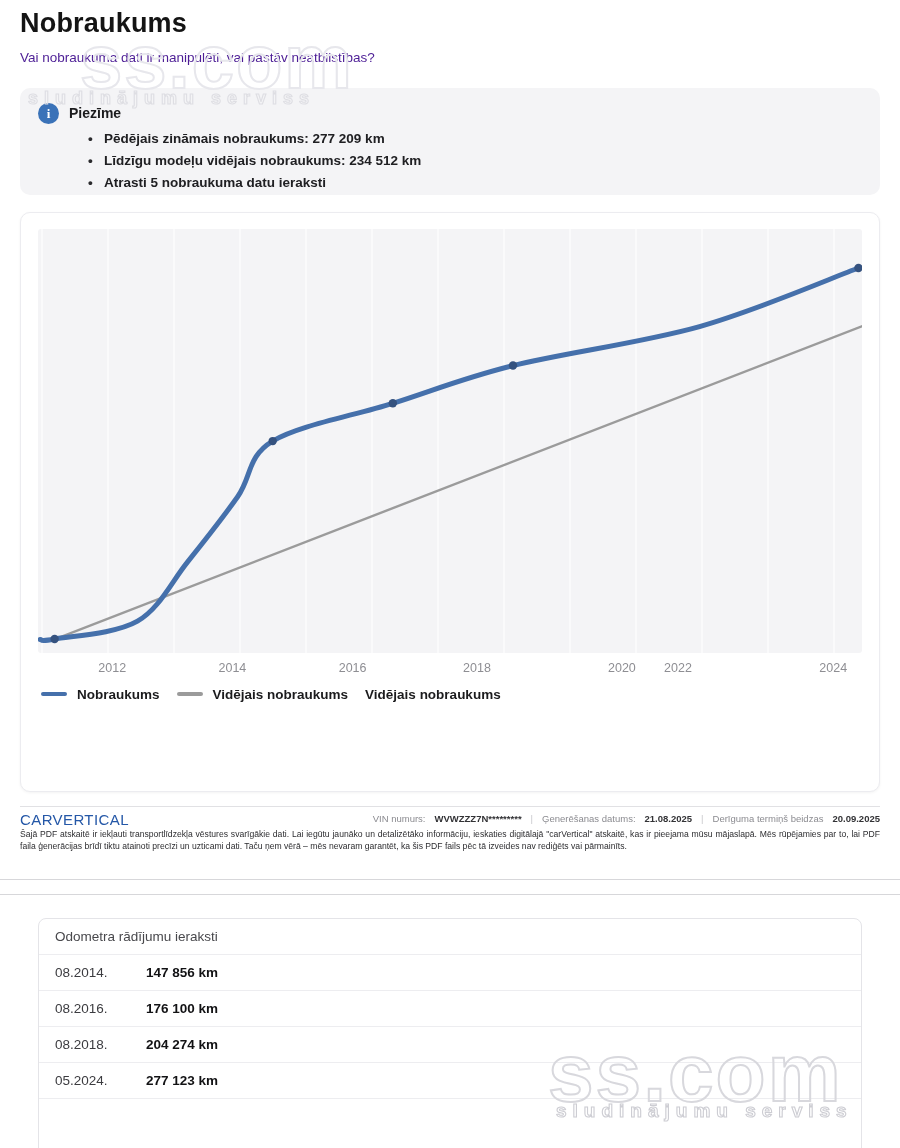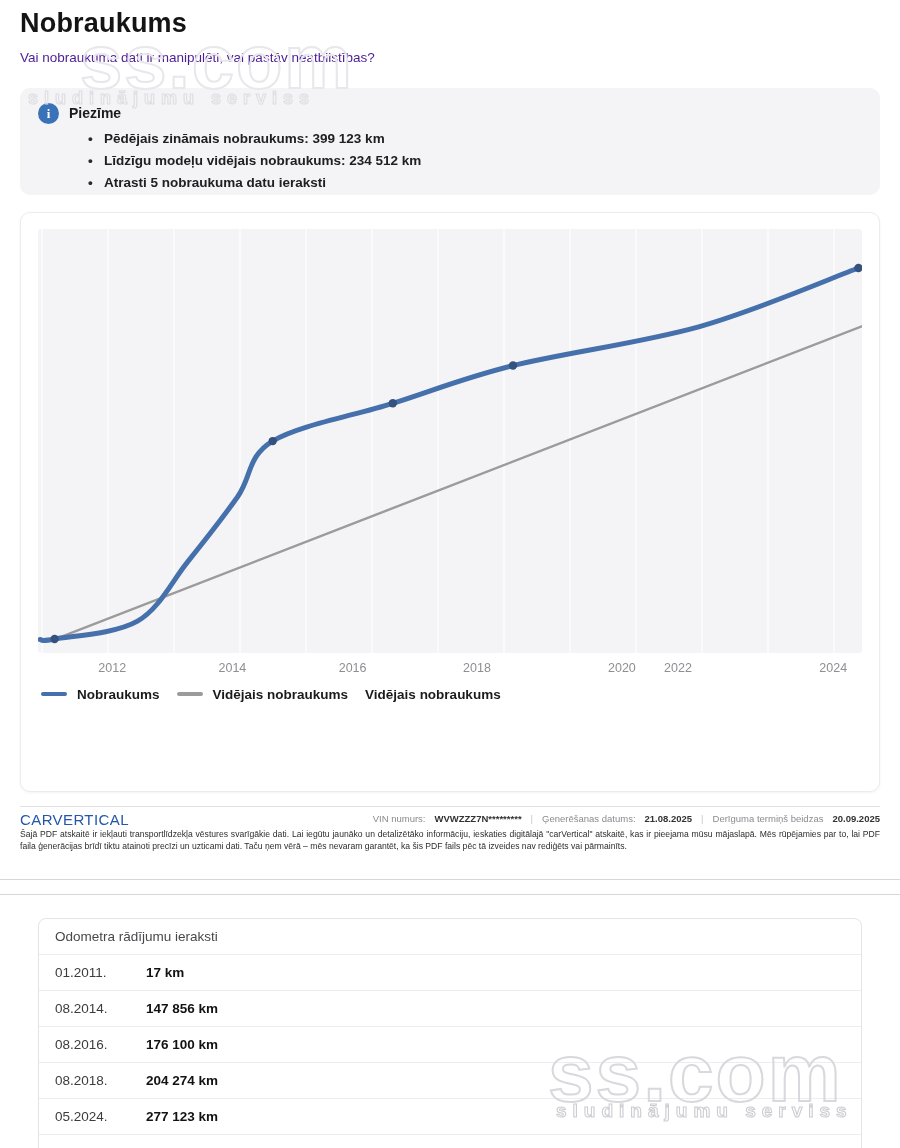--- a/index.html
+++ b/index.html
@@ -92,21 +92,21 @@
   <div class="wm wm-big bottom">ss.com</div>
   <div class="wm wm-tag bottom">sludinājumu serviss</div>
 
   <h1 class="title">Nobraukums</h1>
   <div class="subtitle">Vai nobraukuma dati ir manipulēti, vai pastāv neatbilstības?</div>
 
   <div class="note-card">
     <div class="note-icon" style="background: rgb(58, 114, 184);">i</div>
     <div class="note-title">Piezīme</div>
     <ul class="note-list">
-      <li>Pēdējais zināmais nobraukums: 399 123 km</li>
+      <li>Pēdējais zināmais nobraukums: 277 209 km</li>
       <li>Līdzīgu modeļu vidējais nobraukums: 234 512 km</li>
       <li>Atrasti 5 nobraukuma datu ieraksti</li>
     </ul>
   </div>
 
   <div class="chart-card">
     <div class="plot">
       <svg id="chart-svg" width="824" height="424" viewBox="0 0 824 424">
           <g>
             <line x1="4" y1="0" x2="4" y2="424" stroke="#ffffff" stroke-opacity="0.75" stroke-width="1.5"></line>
@@ -169,24 +169,20 @@
     <span class="meta-value">20.09.2025</span>
   </div>
   <div class="disclaimer">Šajā PDF atskaitē ir iekļauti transportlīdzekļa vēstures svarīgākie dati. Lai iegūtu jaunāko un detalizētāko informāciju, ieskaties digitālajā "carVertical" atskaitē, kas ir pieejama mūsu mājaslapā. Mēs rūpējamies par to, lai PDF faila ģenerācijas brīdī tiktu atainoti precīzi un uzticami dati. Taču ņem vērā – mēs nevaram garantēt, ka šis PDF fails pēc tā izveides nav rediģēts vai pārmainīts.</div>
 
   <div class="pagebreak-line" style="top:879px;"></div>
   <div class="pagebreak-line" style="top:894px;"></div>
 
   <div class="odo-card">
     <div class="odo-header">Odometra rādījumu ieraksti</div>
     <div class="odo-row">
-      <span class="odo-date">01.2011.</span>
-      <span class="odo-value">17 km</span>
-    </div>
-    <div class="odo-row">
       <span class="odo-date">08.2014.</span>
       <span class="odo-value">147 856 km</span>
     </div>
     <div class="odo-row">
       <span class="odo-date">08.2016.</span>
       <span class="odo-value">176 100 km</span>
     </div>
     <div class="odo-row">
       <span class="odo-date">08.2018.</span>
       <span class="odo-value">204 274 km</span>

